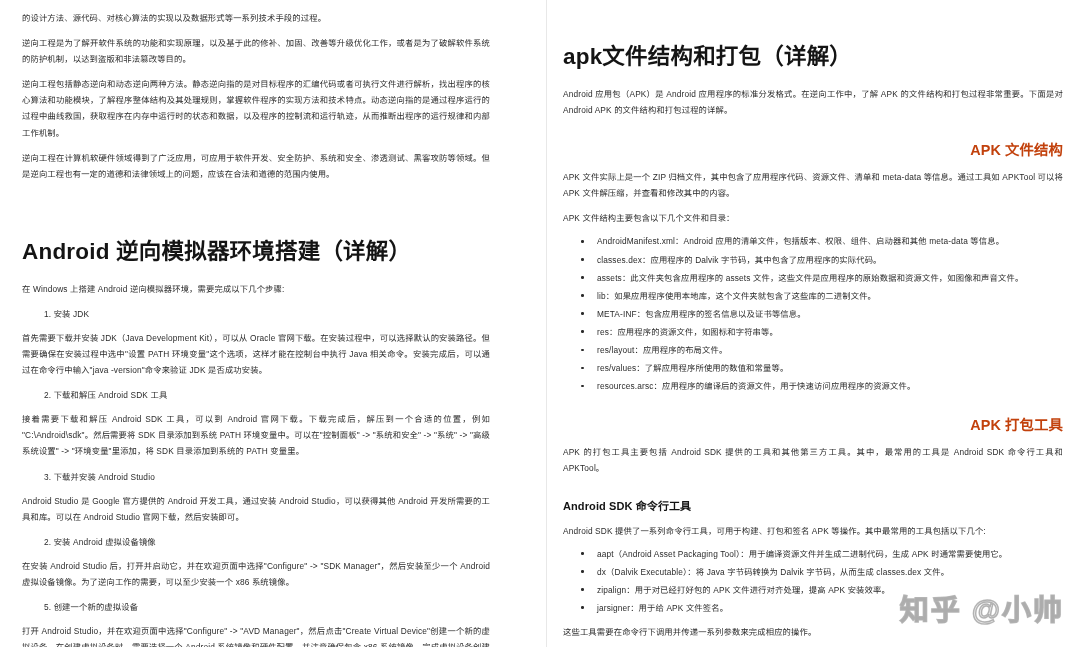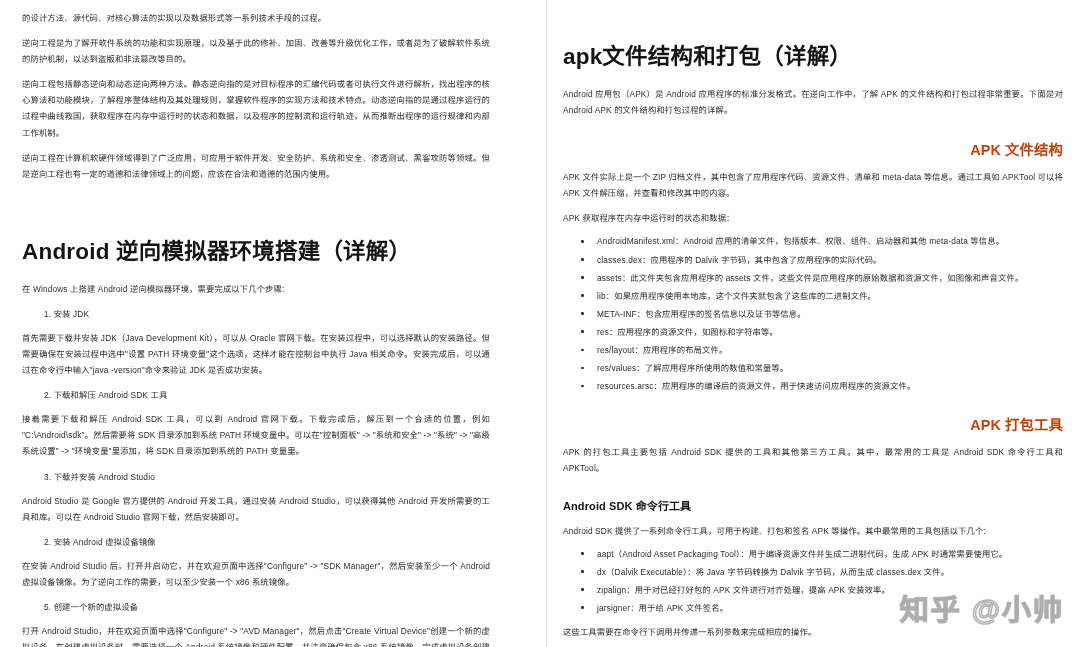--- a/index.html
+++ b/index.html
@@ -191,21 +191,21 @@
     <h1 class="doc-title">apk文件结构和打包（详解）</h1>
     <div class="sp-h1-bot"></div>
 
     <p class="para">Android 应用包（APK）是 Android 应用程序的标准分发格式。在逆向工作中，了解 APK 的文件结构和打包过程非常重要。下面是对 Android APK 的文件结构和打包过程的详解。</p>
 
     <div class="sp-h2-top"></div>
     <h2 class="sec-title">APK 文件结构</h2>
     <div class="sp-h2-bot"></div>
 
     <p class="para">APK 文件实际上是一个 ZIP 归档文件，其中包含了应用程序代码、资源文件、清单和 meta-data 等信息。通过工具如 APKTool 可以将 APK 文件解压缩，并查看和修改其中的内容。</p>
-    <p class="para-tight">APK 获取程序在内存中运行时的状态和数据：</p>
+    <p class="para-tight">APK 文件结构主要包含以下几个文件和目录：</p>
 
     <ul class="bullets">
       <li>AndroidManifest.xml：Android 应用的清单文件，包括版本、权限、组件、启动器和其他 meta-data 等信息。</li>
       <li>classes.dex：应用程序的 Dalvik 字节码，其中包含了应用程序的实际代码。</li>
       <li>assets：此文件夹包含应用程序的 assets 文件，这些文件是应用程序的原始数据和资源文件，如图像和声音文件。</li>
       <li>lib：如果应用程序使用本地库，这个文件夹就包含了这些库的二进制文件。</li>
       <li>META-INF：包含应用程序的签名信息以及证书等信息。</li>
       <li>res：应用程序的资源文件，如图标和字符串等。</li>
       <li>res/layout：应用程序的布局文件。</li>
       <li>res/values：了解应用程序所使用的数值和常量等。</li>

